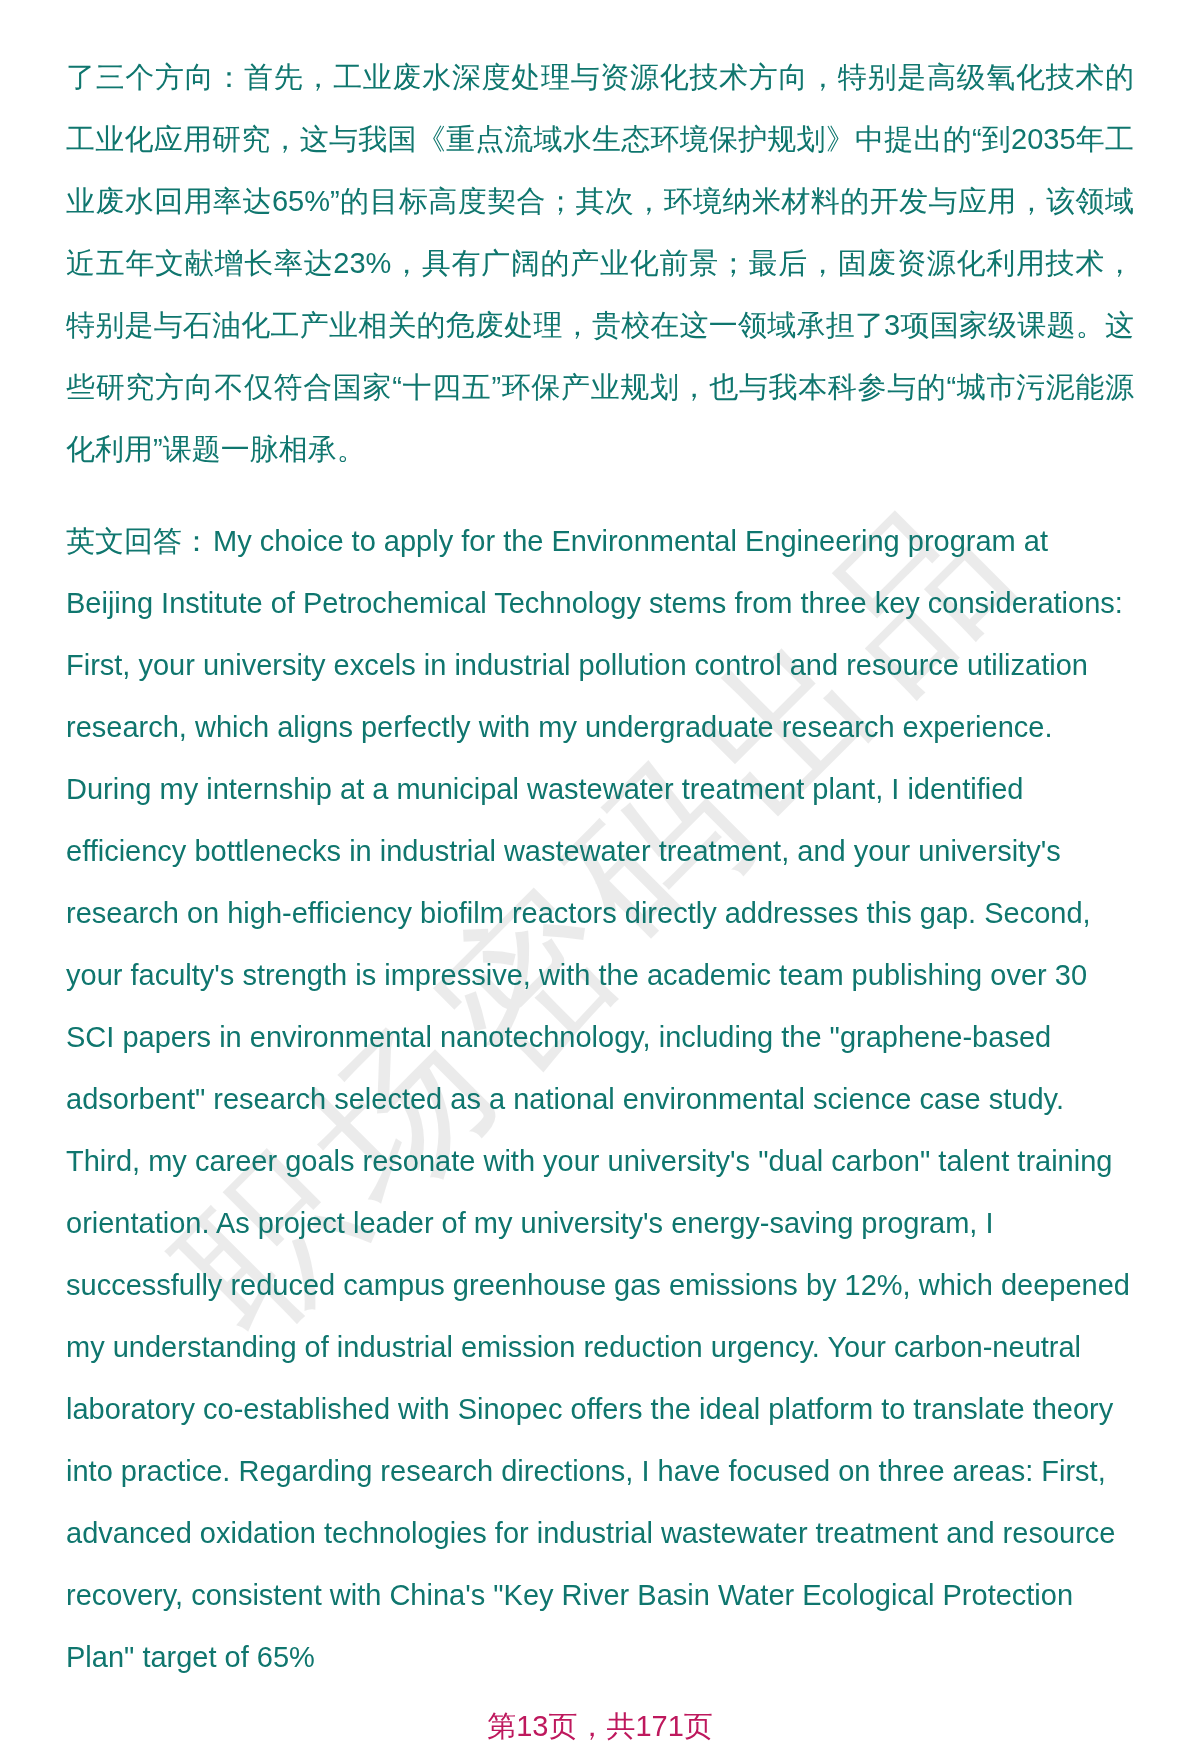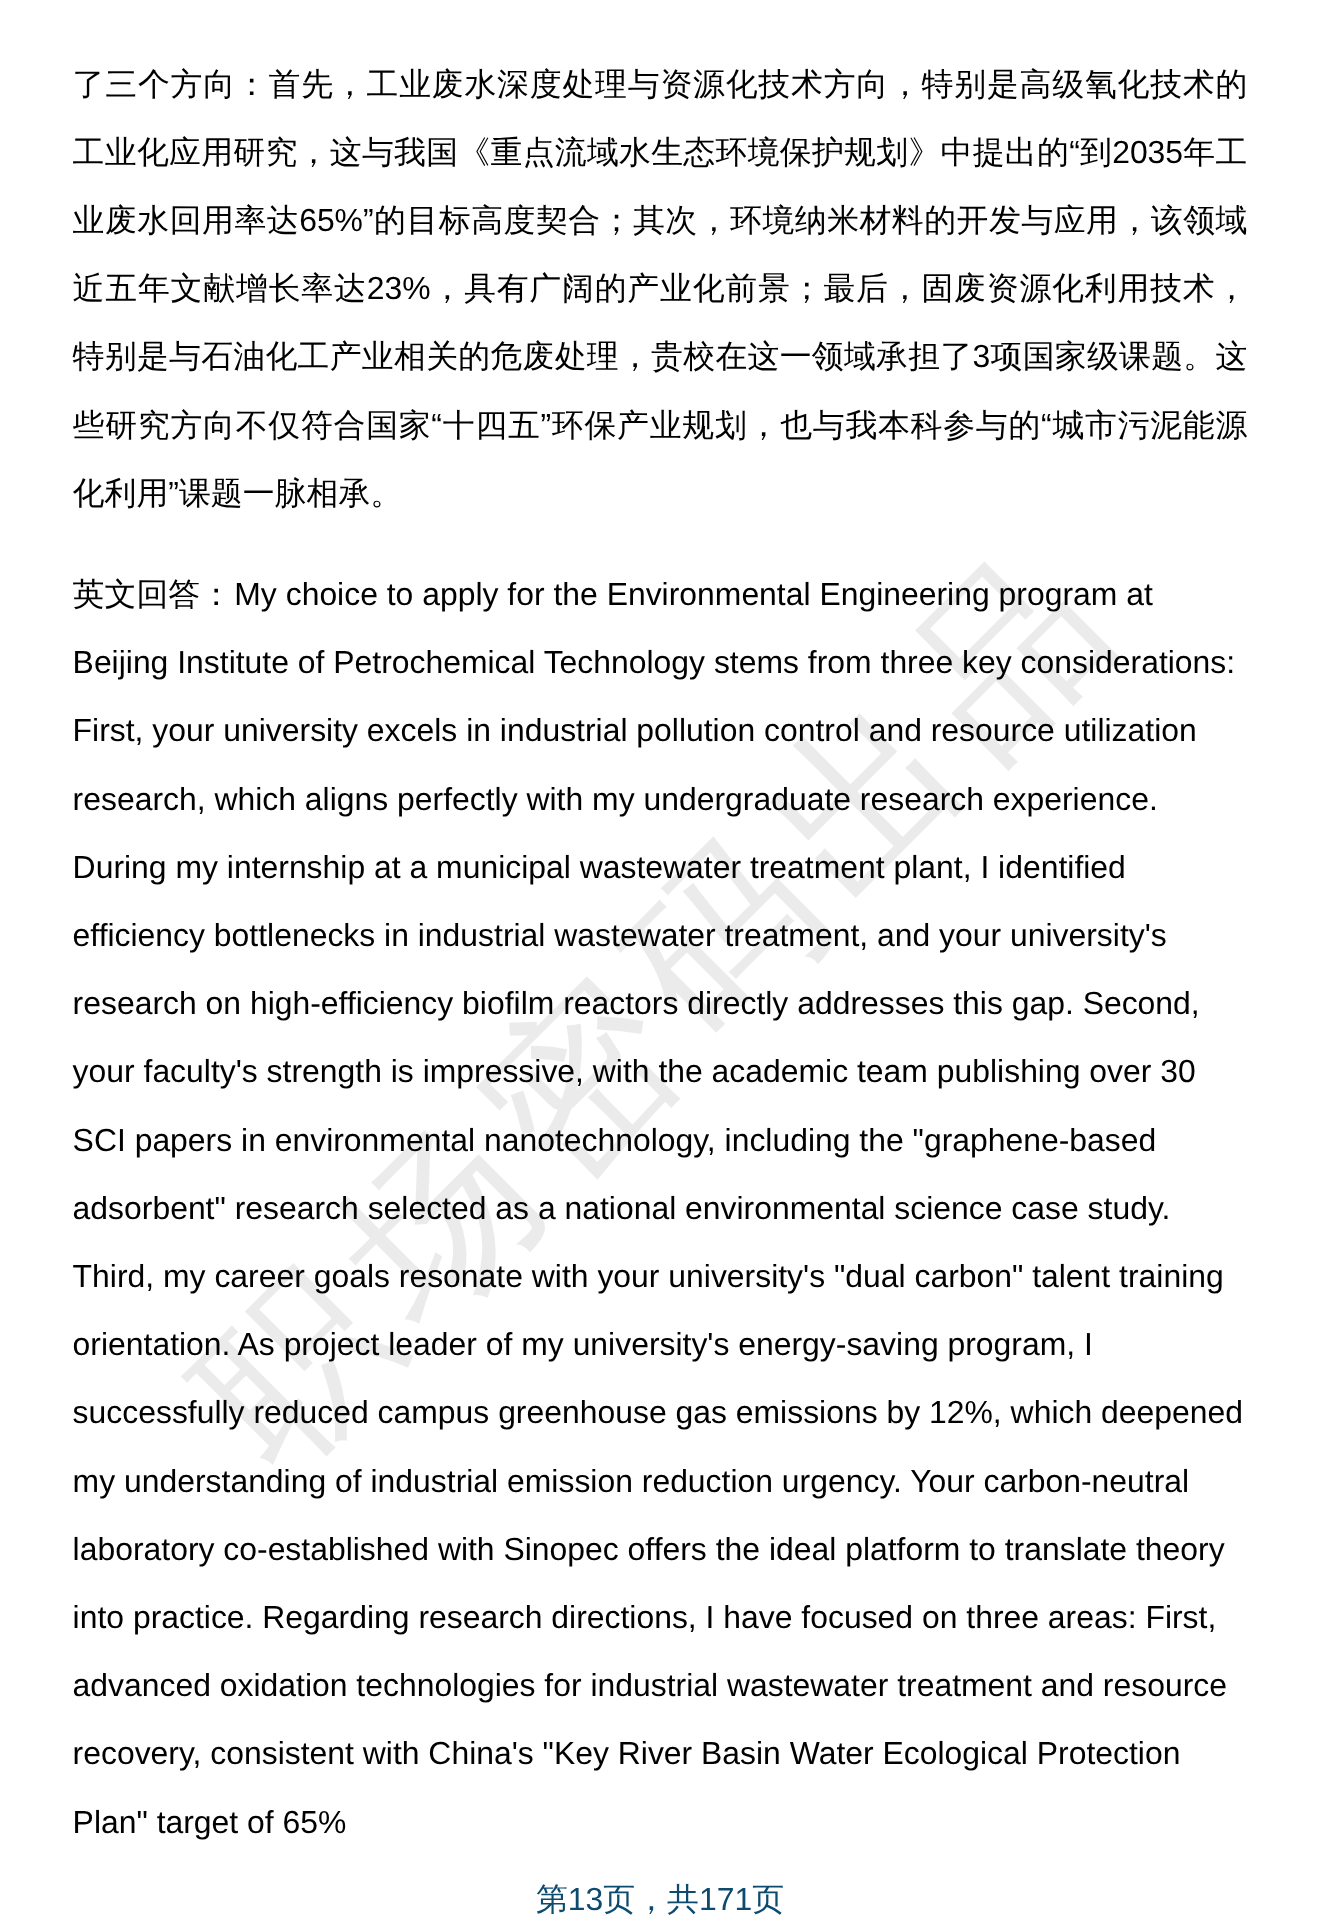--- a/index.html
+++ b/index.html
@@ -33,40 +33,40 @@
     position: absolute;
     left: 66px;
     right: 66px;
     top: 46px;
     z-index: 1;
   }
   .para {
     margin: 0 0 30px 0;
     font-size: 29px;
     line-height: 62px;
-    color: #000000;
+    color: #0f766e;
   }
   .para.cn {
     text-align: justify;
     text-justify: inter-ideograph;
   }
   .para.en {
     text-align: left;
   }
   .en-label {
     margin-right: 2px;
   }
   .footer {
     position: absolute;
     left: 0;
     right: 0;
     bottom: 8px;
     text-align: center;
     font-size: 29px;
-    color: #0c4a6e;
+    color: #be185d;
     z-index: 2;
   }
 </style>
 </head>
 <body>
 
 <div class="page">
 
   <div class="watermark">职场密码出品</div>
 

